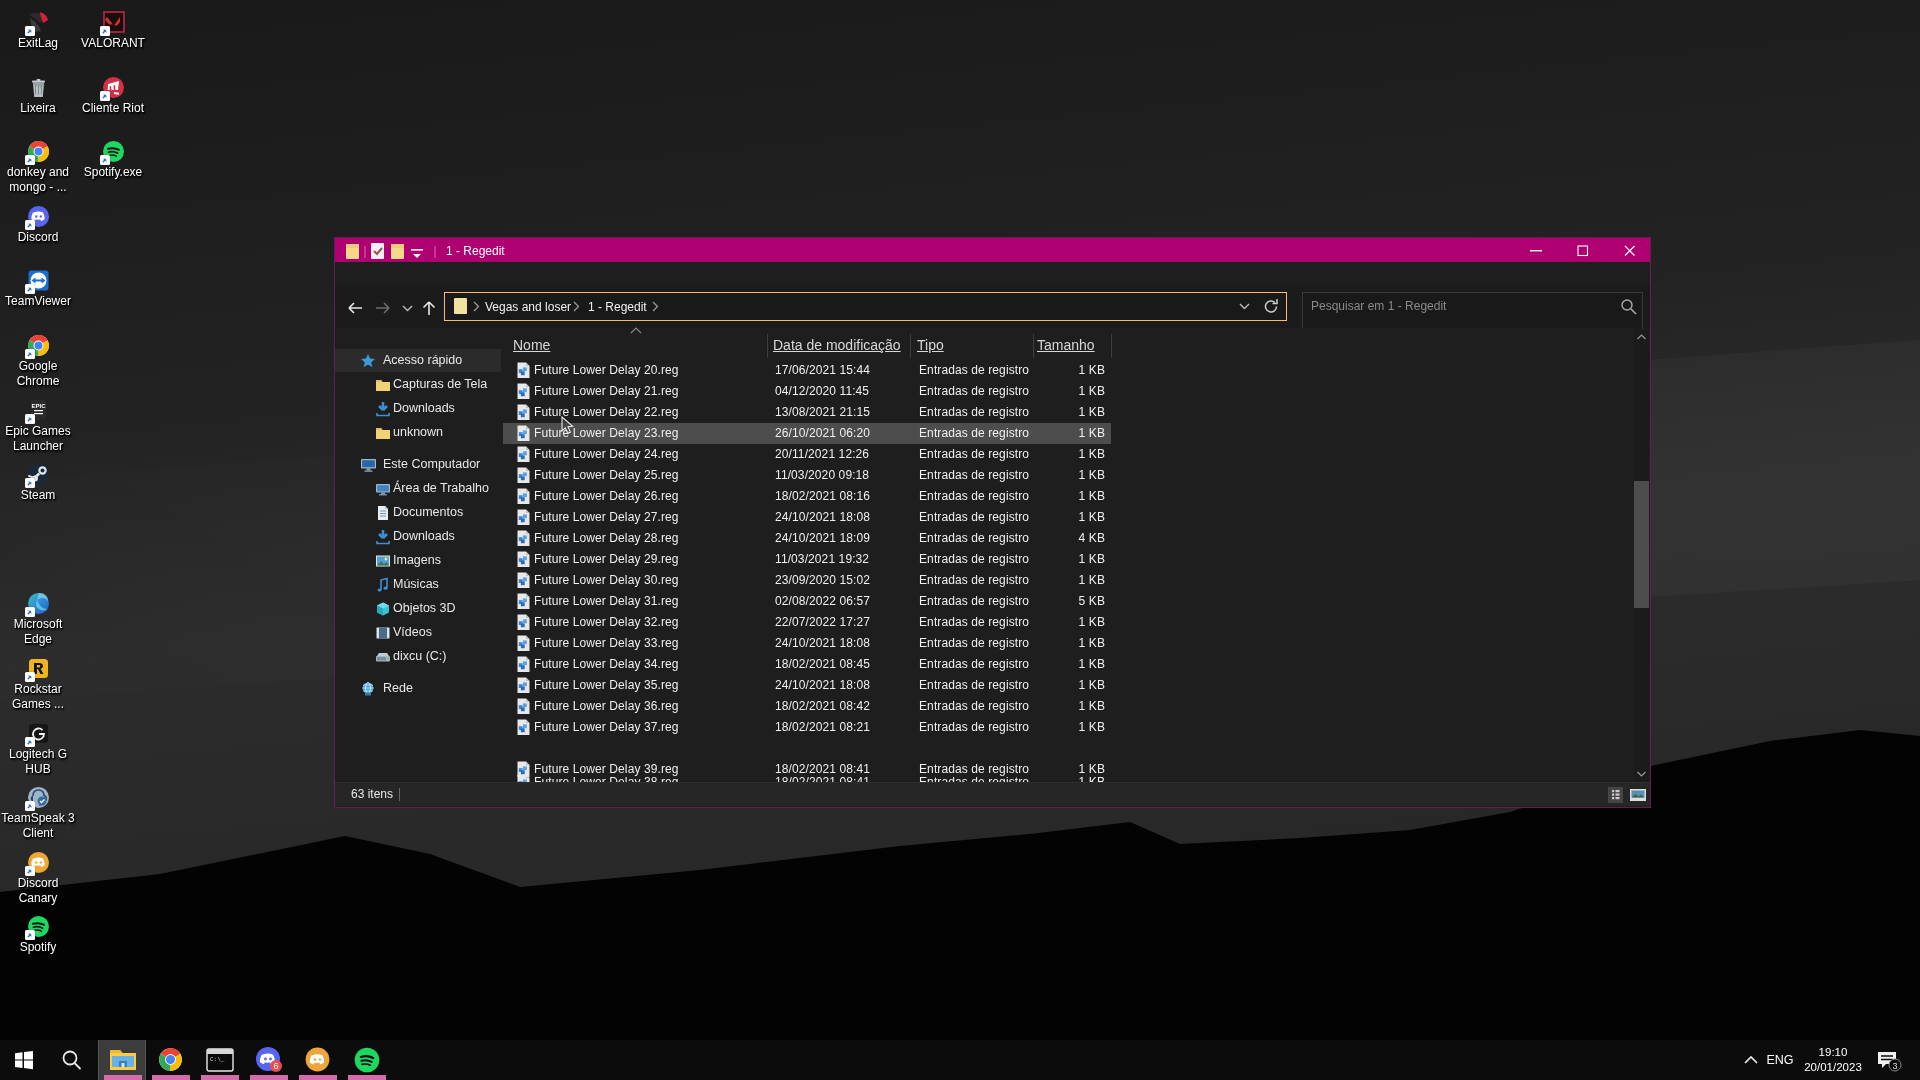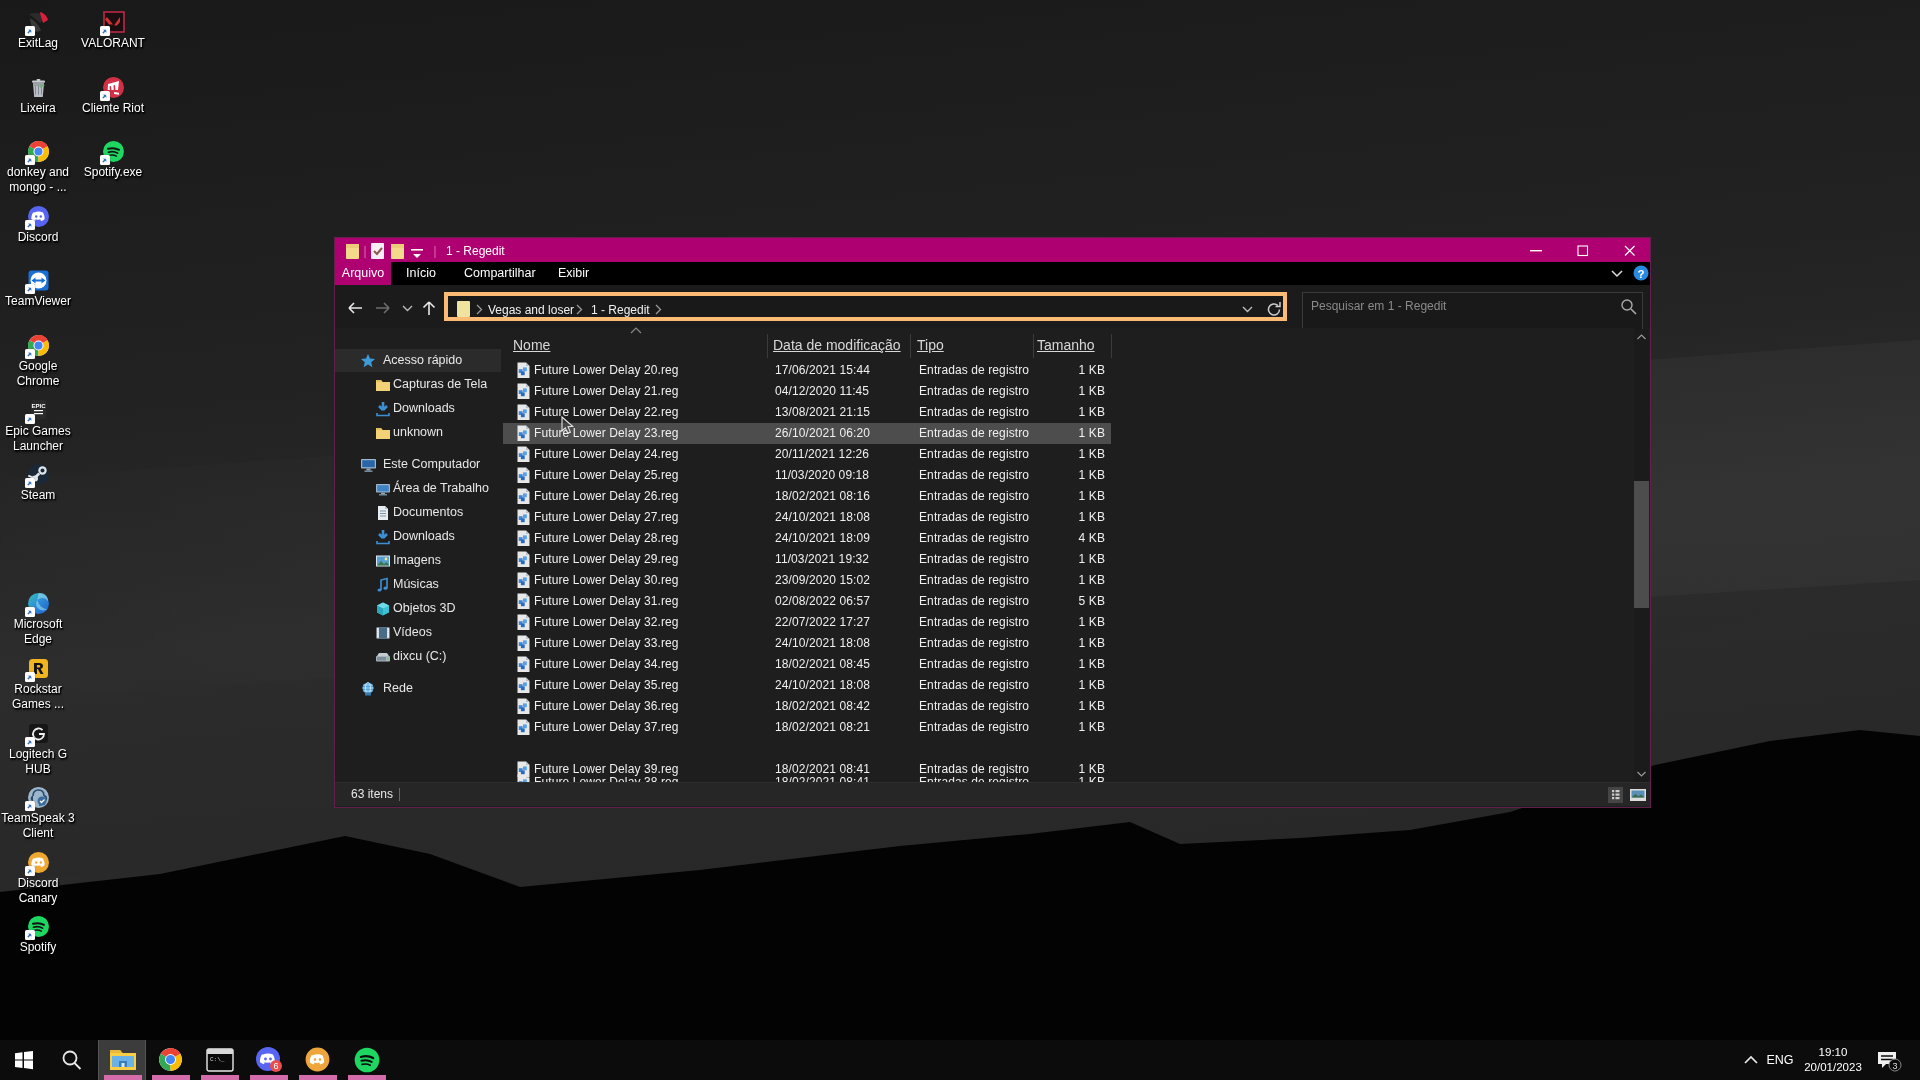--- a/index.html
+++ b/index.html
@@ -298,39 +298,28 @@
         <path d="M78 16 l4 4 l4 -4 z" fill="#fff"></path>
 <rect x="99.5" y="8" width="1" height="12" fill="#d470ab"></rect>
 <text x="111" y="17" font-size="12" fill="#ffffff" font-family="Liberation Sans">1 - Regedit</text>
 </svg>
 <svg width="150" height="27" viewBox="0 0 150 27" style="position:absolute;right:0;top:0">
 <rect x="30" y="12" width="12" height="1.4" fill="#fff"></rect>
 <rect x="78" y="8" width="9.5" height="9.5" fill="none" stroke="#fff" stroke-width="1.1"></rect>
 <path d="M125 8 l9.5 9.5 M134.5 8 l-9.5 9.5" stroke="#fff" stroke-width="1.2"></path>
 </svg>
 </div>
-<div id="menubar">
-<div style="position:absolute;left:0;top:0;width:56px;height:23px;background:#ae0070;color:#fff;font-size:12.5px;text-align:center;line-height:23px;">Arquivo</div>
-<div style="position:absolute;left:71px;top:0;color:#fff;font-size:12.5px;line-height:23px;">Início</div>
-<div style="position:absolute;left:129px;top:0;color:#fff;font-size:12.5px;line-height:23px;">Compartilhar</div>
-<div style="position:absolute;left:223px;top:0;color:#fff;font-size:12.5px;line-height:23px;">Exibir</div>
-<svg width="60" height="22" viewBox="0 0 60 22" style="position:absolute;right:0;top:0">
-        <path d="M22 9 l5 5 l5 -5" stroke="#ddd" stroke-width="1.5" fill="none"></path>
-        <circle cx="51" cy="11" r="7.5" fill="#2a8ae0"></circle>
-        <text x="51" y="15.5" font-size="11.5" fill="#fff" text-anchor="middle" font-family="Liberation Sans" font-weight="bold">?</text>
-      </svg>
-</div>
 <div id="navbar">
 <svg width="120" height="42" viewBox="0 0 120 42" style="position:absolute;left:0;top:0">
 <path d="M14 23 h13 M14 23 l5 -5 M14 23 l5 5" stroke="#e8e8e8" stroke-width="1.6" fill="none"></path>
 <path d="M41 23 h13 M54 23 l-5 -5 M54 23 l-5 5" stroke="#6d6d6d" stroke-width="1.6" fill="none"></path>
 <path d="M68 21 l4.5 4.5 l4.5 -4.5" stroke="#bbb" stroke-width="1.4" fill="none"></path>
 <path d="M94 30 v-13 M94 17 l-5.5 5.5 M94 17 l5.5 5.5" stroke="#e8e8e8" stroke-width="1.6" fill="none"></path>
 </svg>
-<div style="position:absolute;left:109px;top:7px;width:843px;height:29px;background:#191919;border:4px solid #fdba74;box-sizing:border-box;">
+<div style="position:absolute;left:109px;top:7px;width:843px;height:29px;background:#191919;border:1px solid #fdba74;box-sizing:border-box;">
 <svg width="843" height="27" viewBox="0 0 843 27" style="position:absolute;left:0;top:0">
 <rect x="9" y="5" width="13" height="16" rx="1" fill="#f0e3a0"></rect>
 <path d="M29 9 l4.5 4.5 l-4.5 4.5" stroke="#999" stroke-width="1.3" fill="none"></path>
 <text x="40" y="18" font-size="12" fill="#f0f0f0" font-family="Liberation Sans">Vegas and loser</text>
 <path d="M129 9 l4.5 4.5 l-4.5 4.5" stroke="#999" stroke-width="1.3" fill="none"></path>
 <text x="143" y="18" font-size="12" fill="#f0f0f0" font-family="Liberation Sans">1 - Regedit</text>
 <path d="M208 9 l4.5 4.5 l-4.5 4.5" stroke="#999" stroke-width="1.3" fill="none"></path>
 <path d="M795 11 l4.5 4.5 l4.5 -4.5" stroke="#bbb" stroke-width="1.4" fill="none"></path>
 <path d="M831.5 13.5 a5.5 5.5 0 1 1 -1.6 -3.9" stroke="#ccc" stroke-width="1.5" fill="none"></path>
           <path d="M832 6 v4.5 h-4.5" fill="none" stroke="#ccc" stroke-width="1.5"></path>

